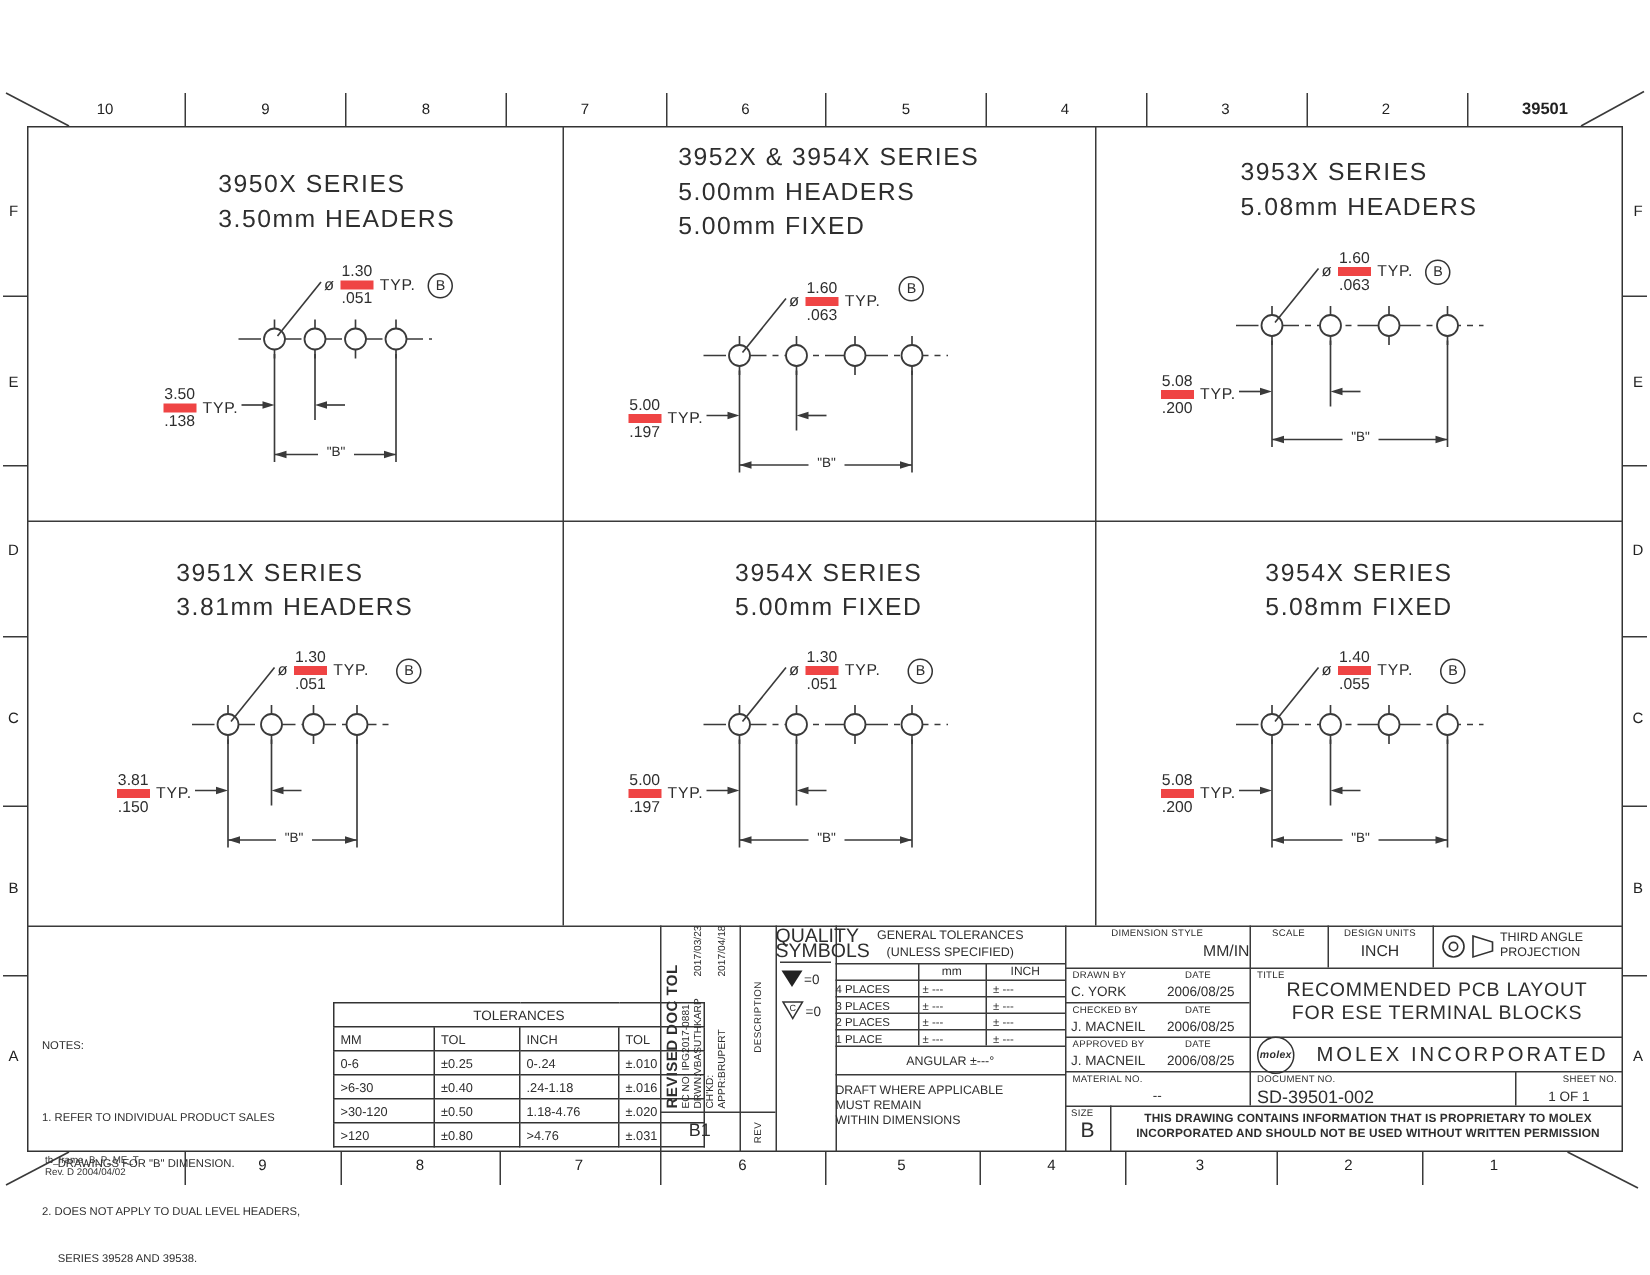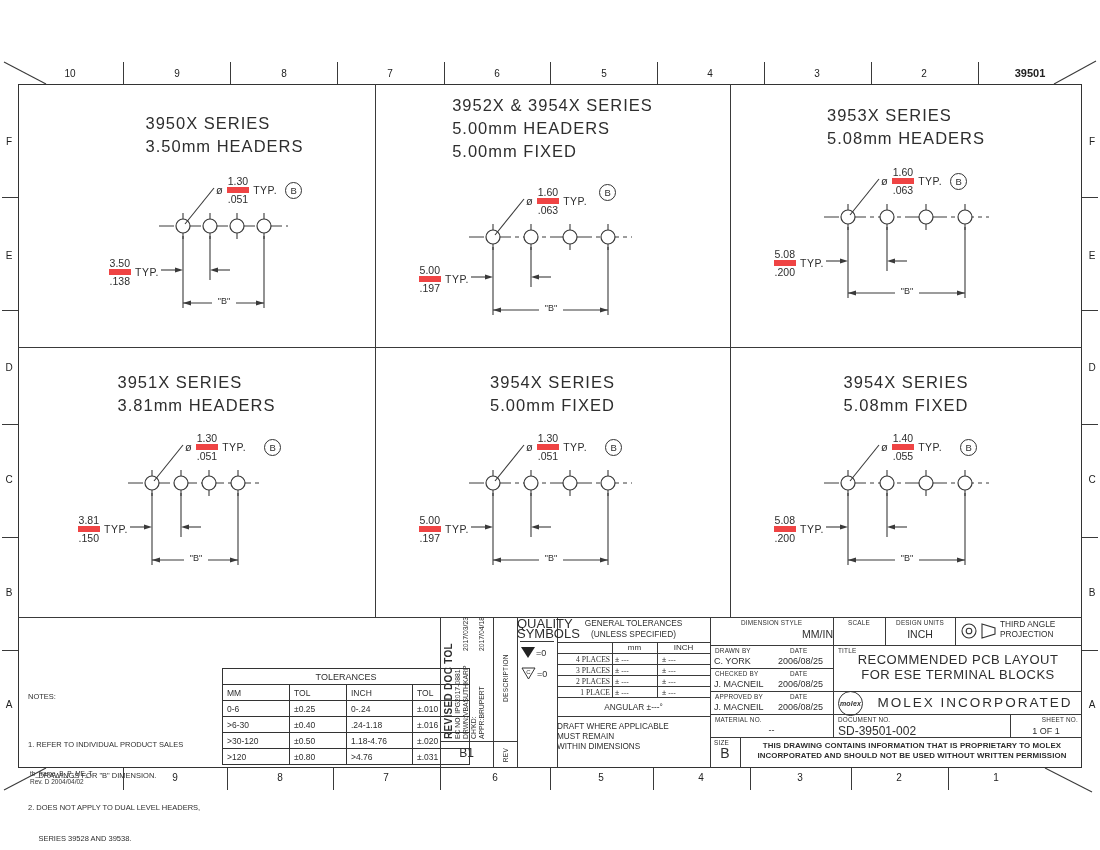--- a/index.html
+++ b/index.html
@@ -55,21 +55,21 @@
   .rot-label{font-size:6.5px;letter-spacing:0.3px;text-align:center;color:#2e2e2e;}
   
   .qhdr{position:absolute;left:517px;top:619px;width:40px;text-align:center;font-size:13px;line-height:10px;color:#2e2e2e;}
   .qrow{position:absolute;display:flex;align-items:center;gap:1px;font-size:9px;color:#2e2e2e;}
   .tri-filled{width:0;height:0;border-left:7px solid transparent;border-right:7px solid transparent;
               border-top:11px solid #222;display:inline-block;}
   
   .gt-hdr{position:absolute;left:557px;top:618px;width:153px;text-align:center;font-size:8.3px;line-height:11px;color:#2e2e2e;}
   .gt-col{position:absolute;font-size:8px;color:#2e2e2e;}
   .gt-row{position:absolute;display:flex;font-size:7.6px;color:#2e2e2e;}
-  .gt-row .lbl{width:53px;text-align:right;padding-right:3px;font-family:Liberation Serif, serif;}
+  .gt-row .lbl{width:53px;text-align:left;padding-right:3px;}
   .gt-row .vmm{width:45px;padding-left:2px;}
   .gt-row .vin{width:50px;padding-left:2px;}
   .gt-ang{position:absolute;left:557px;top:702px;width:153px;text-align:center;font-size:8.3px;color:#2e2e2e;}
   .gt-note{position:absolute;left:557px;top:722px;width:153px;font-size:8.2px;line-height:10px;color:#2e2e2e;}
   
   .tb-label{position:absolute;font-size:6.4px;letter-spacing:0.2px;color:#2e2e2e;}
   .tb-value{position:absolute;font-size:10.5px;color:#2e2e2e;text-align:center;}
   .tb-small{position:absolute;font-size:9px;color:#2e2e2e;}
   .tb-title{position:absolute;left:840px;top:652px;width:236px;text-align:center;
             font-size:13px;line-height:15px;letter-spacing:0.5px;color:#2e2e2e;}

